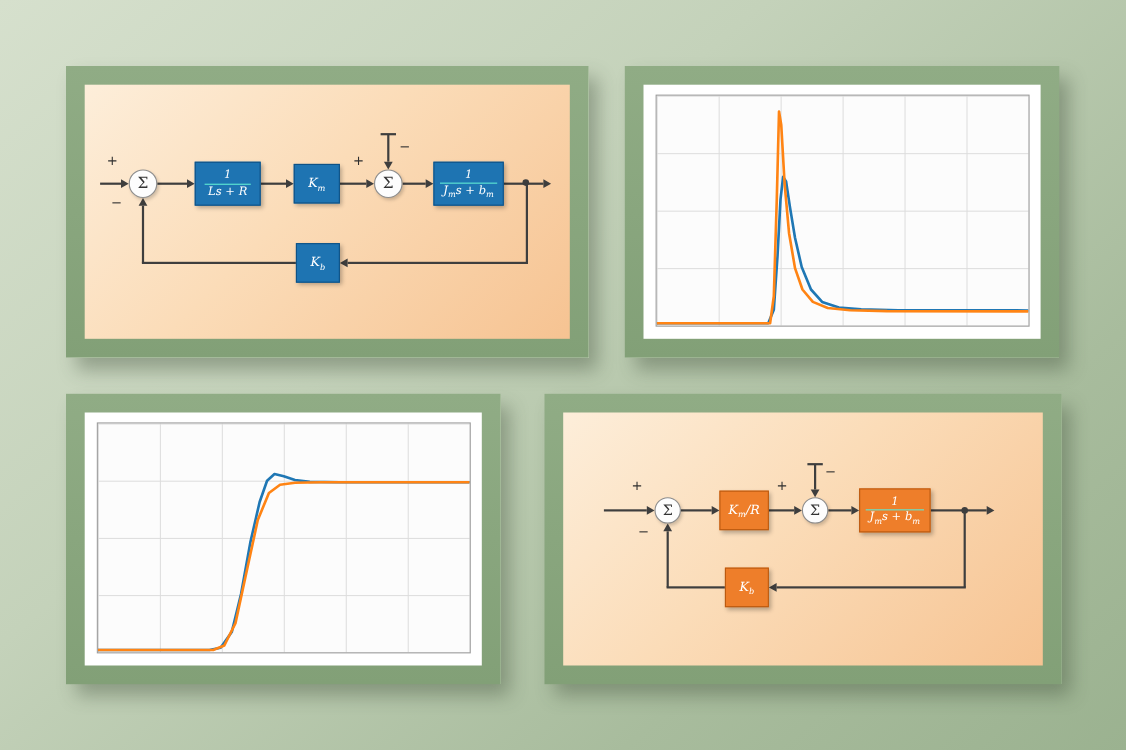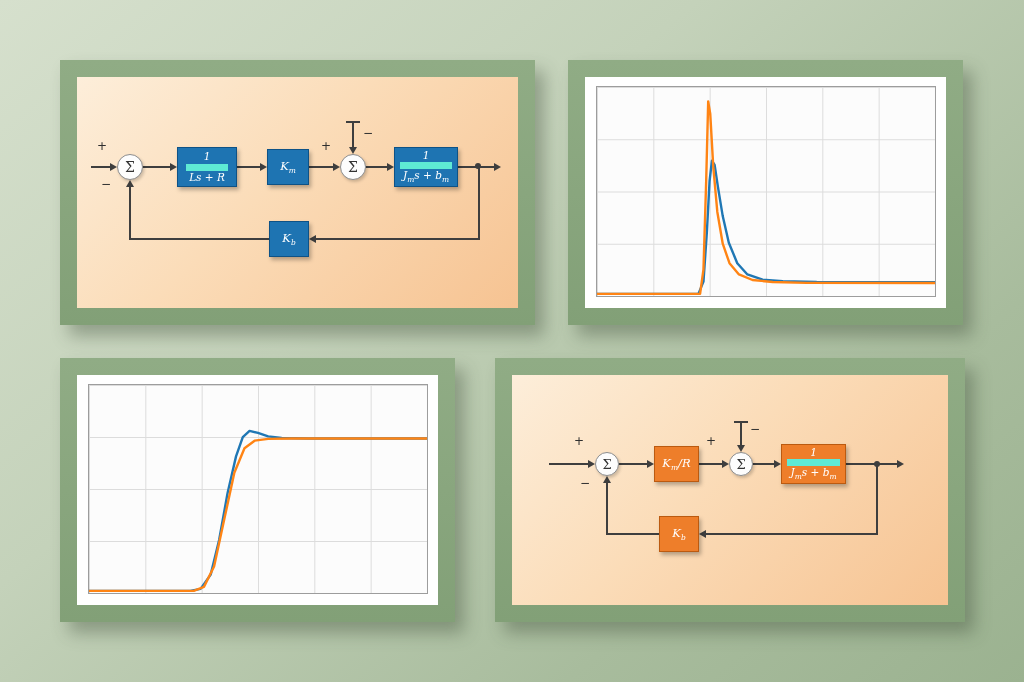--- a/index.html
+++ b/index.html
@@ -37,21 +37,21 @@
   .sum-lg{width:26px;height:26px;font-size:14px;}
   .sum-sm{width:24px;height:24px;font-size:13px;}
   .blk{
     position:absolute;display:flex;align-items:center;justify-content:center;box-sizing:border-box;
     color:#fff;font-family:"DejaVu Serif", serif;font-style:italic;font-size:11.5px;
     box-shadow:2px 2.5px 4px rgba(0,0,0,0.28);
   }
   .blk-blue{background:#1e74b2;border:1.6px solid #0e5286;}
   .blk-orange{background:#ee7e2a;border:1.6px solid #bb5a10;}
   .frac{text-align:center;line-height:1.05;font-size:10.5px;}
-  .frac .den{border-top:7px solid #5eead4;padding:1px 3px 0;margin-top:1px;}
+  .frac .den{border-top:1px solid #5eead4;padding:1px 3px 0;margin-top:1px;}
   .ss{font-size:7.5px;font-style:italic;}
   .sgn{position:absolute;font-size:12px;color:#2e2e2e;line-height:1;}
   .dot{position:absolute;width:6px;height:6px;border-radius:50%;background:#3e3e3e;}
 </style>
 </head>
 <body>
 
 <div class="panel peach-panel" style="left:60px;top:60px;width:475px;height:265px;">
   <div class="panel-inner peach">
 

